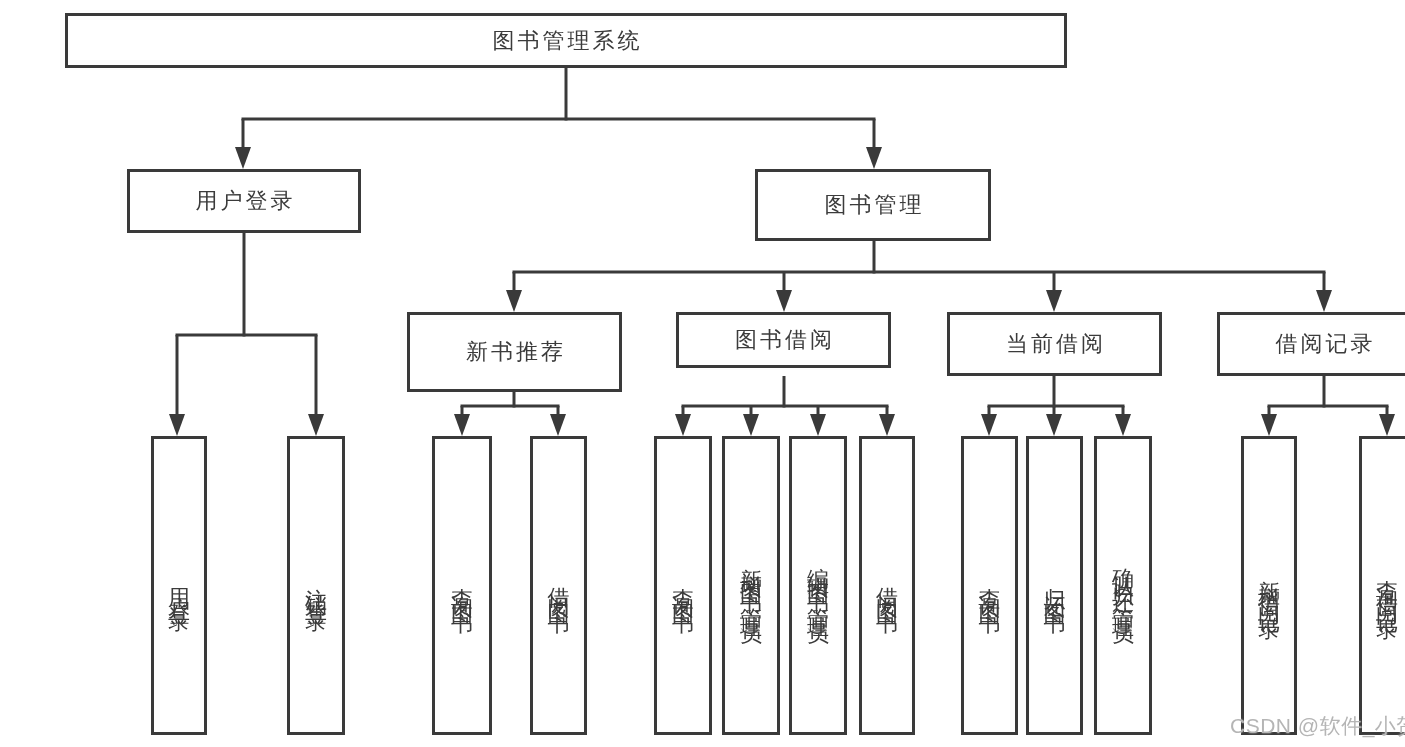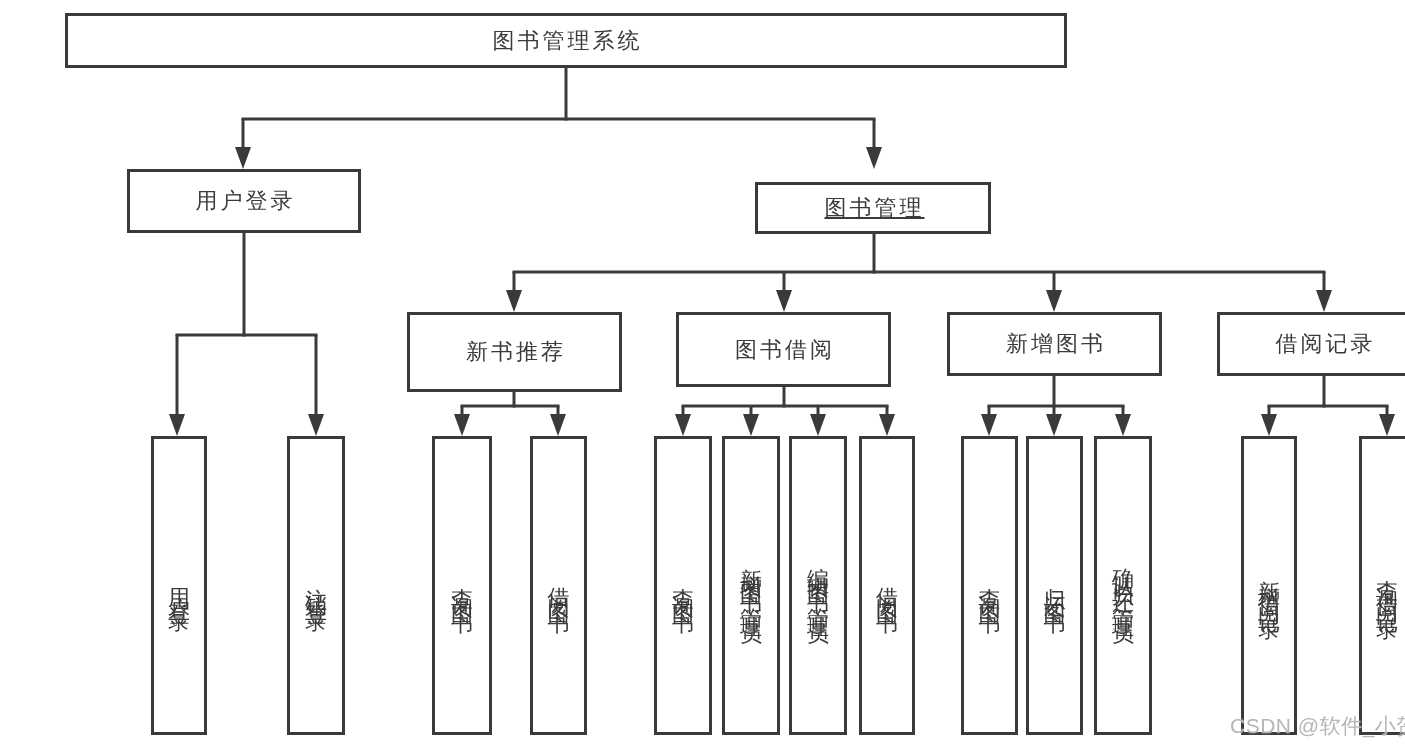--- a/index.html
+++ b/index.html
@@ -107,25 +107,25 @@
       <line class="cl" x1="1225" y1="406" x2="1225" y2="418"></line>
       <polygon class="ah" points="1217,414 1233,414 1225,436"></polygon>
       <line class="cl" x1="1343" y1="406" x2="1343" y2="418"></line>
       <polygon class="ah" points="1335,414 1351,414 1343,436"></polygon>
     </g>
   </svg>
 
   <div class="box hbox" style="left:21px;top:13px;width:1002px;height:55px;">图书管理系统</div>
 
   <div class="box hbox" style="left:83px;top:169px;width:234px;height:64px;">用户登录</div>
-  <div class="box hbox" style="left:711px;top:182px;width:236px;height:52px;text-decoration:underline;">图书管理</div>
+  <div class="box hbox" style="left:711px;top:169px;width:236px;height:72px;">图书管理</div>
 
   <div class="box hbox" style="left:363px;top:312px;width:215px;height:80px;">新书推荐</div>
-  <div class="box hbox" style="left:632px;top:312px;width:215px;height:75px;">图书借阅</div>
-  <div class="box hbox" style="left:903px;top:312px;width:215px;height:64px;">新增图书</div>
+  <div class="box hbox" style="left:632px;top:312px;width:215px;height:56px;">图书借阅</div>
+  <div class="box hbox" style="left:903px;top:312px;width:215px;height:64px;">当前借阅</div>
   <div class="box hbox" style="left:1173px;top:312px;width:214px;height:64px;">借阅记录</div>
 
   <div class="box vbox" style="left:107px;top:436px;width:56px;height:299px;">用户登录</div>
   <div class="box vbox" style="left:243px;top:436px;width:58px;height:299px;">注销登录</div>
 
   <div class="box vbox" style="left:388px;top:436px;width:60px;height:299px;">查询图书</div>
   <div class="box vbox" style="left:486px;top:436px;width:57px;height:299px;">借阅图书</div>
 
   <div class="box vbox" style="left:610px;top:436px;width:58px;height:299px;">查询图书</div>
   <div class="box vbox" style="left:678px;top:436px;width:58px;height:299px;">新增图书（管理员）</div>

